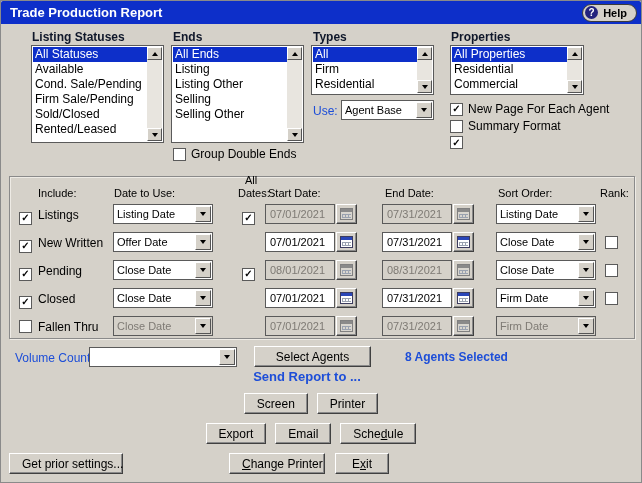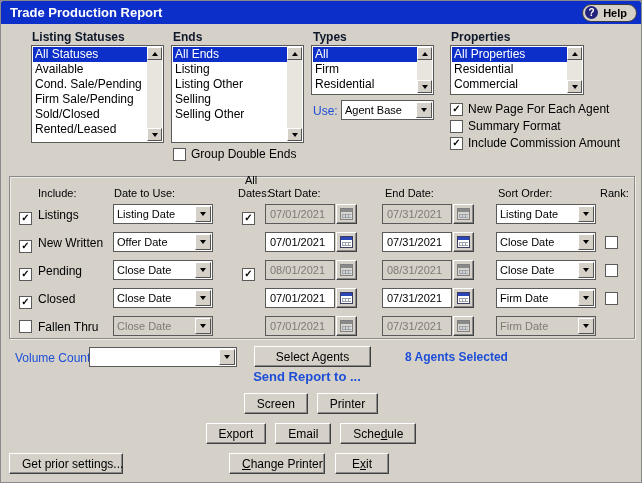--- a/index.html
+++ b/index.html
@@ -183,21 +183,20 @@
   <label class="cbrow" style="left:449px;top:101px">
     <span class="cb on">✓</span>
     <span>New Page For Each Agent</span>
   </label>
   <label class="cbrow" style="left:449px;top:118px">
     <span class="cb"></span>
     <span>Summary Format</span>
   </label>
   <label class="cbrow" style="left:449px;top:135px">
     <span class="cb on">✓</span>
-    <span>Include Commission Amount</span>
   </label>
 
   <div class="groupbox"></div>
   <div class="ghdr" style="left:37px;top:186px">Include:</div>
   <div class="ghdr" style="left:113px;top:186px">Date to Use:</div>
   <div class="ghdr" style="left:244px;top:173px">All</div>
   <div class="ghdr" style="left:237px;top:186px">Dates:</div>
   <div class="ghdr" style="left:267px;top:186px">Start Date:</div>
   <div class="ghdr" style="left:384px;top:186px">End Date:</div>
   <div class="ghdr" style="left:497px;top:186px">Sort Order:</div>

